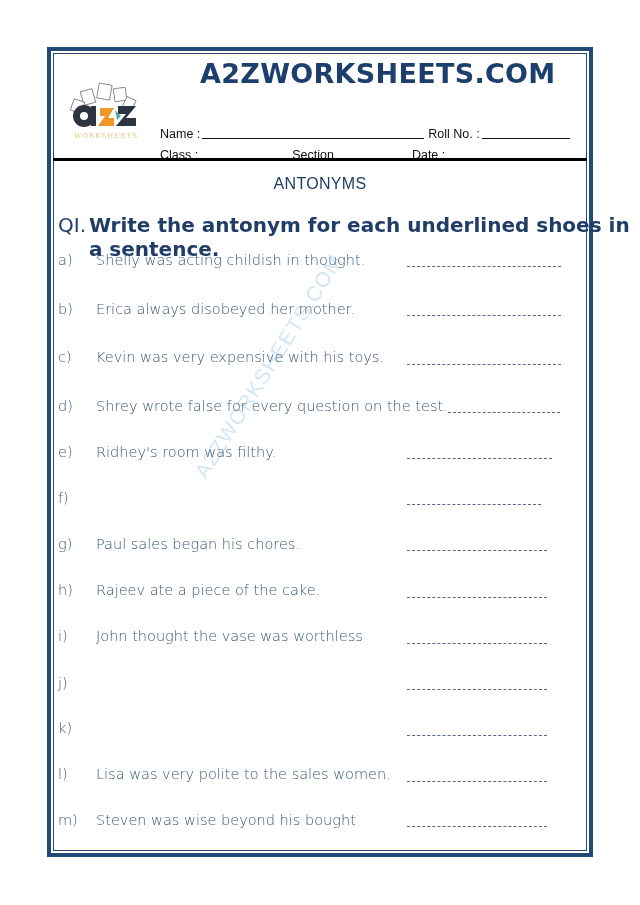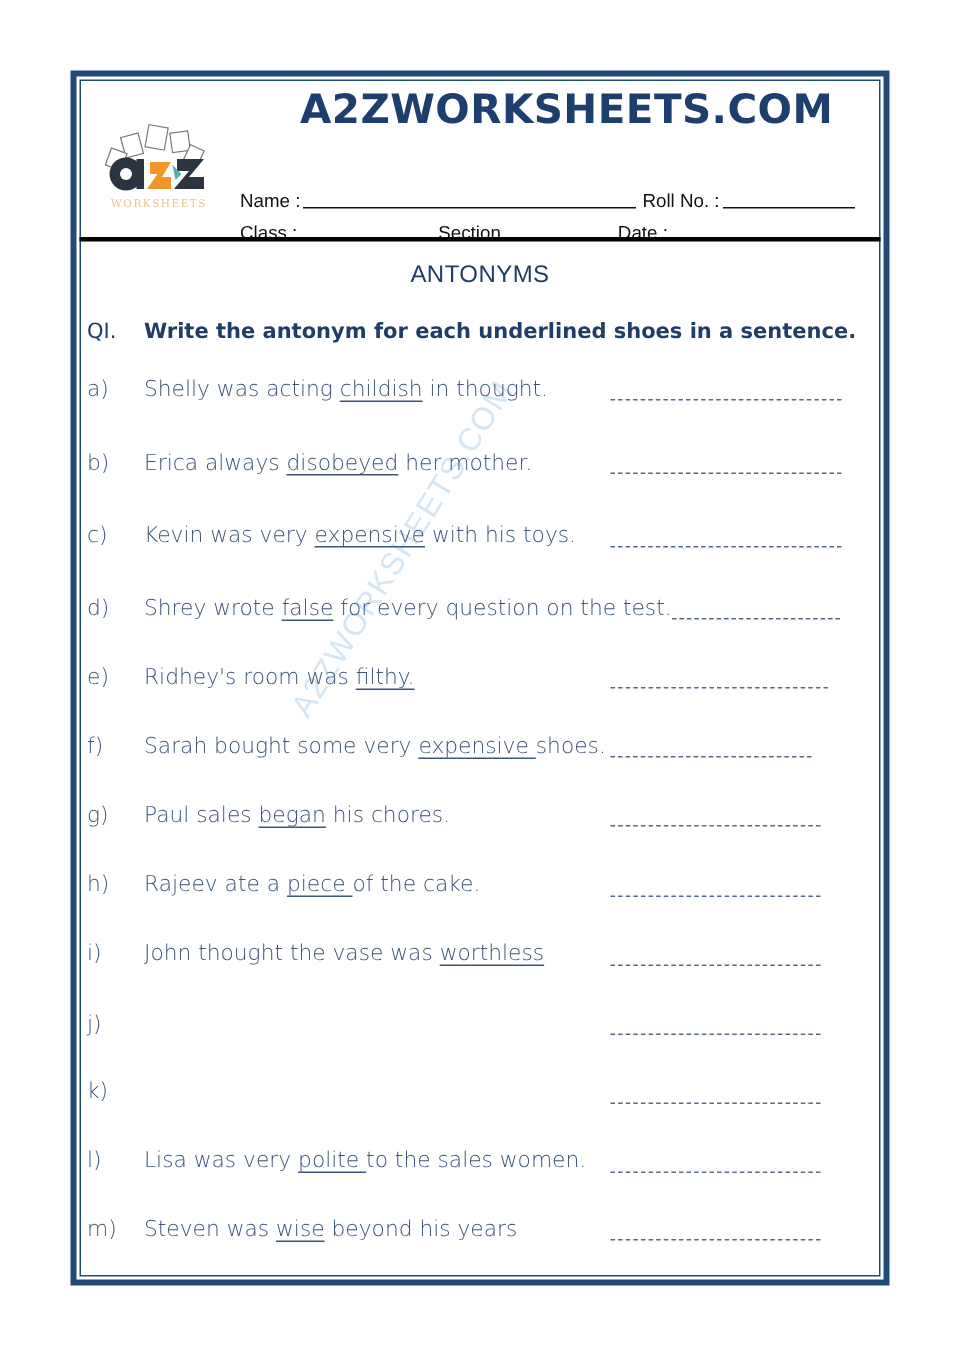--- a/index.html
+++ b/index.html
@@ -8,26 +8,26 @@
     .inner-border { position: absolute; left: 53px; top: 53px; width: 534px; height: 798px; border: 1.5px solid #224a78; box-sizing: border-box; }
     .header-divider { position: absolute; left: 53px; top: 158px; width: 534px; height: 3px; background: #000; }
     .site-title { position: absolute; left: 200px; top: 58px; width: 345px; text-align: center; font-family: "DejaVu Sans", sans-serif; font-weight: bold; font-size: 27px; color: #1c3f6e; letter-spacing: 0.3px; }
     .logo { position: absolute; left: 60px; top: 80px; width: 92px; height: 64px; }
     .field-row { position: absolute; left: 160px; font-family: "Liberation Sans", sans-serif; font-size: 12.5px; color: #111; display: flex; align-items: flex-end; }
     .field-row .lbl { white-space: nowrap; }
     .field-row .line { border-bottom: 1px solid #111; height: 12px; margin: 0 4px 2px 2px; }
     .row1 { top: 112px; margin-top: 14px; }
     .row2 { top: 147px; }
     .worksheet-title { position: absolute; left: 0; width: 640px; top: 175px; text-align: center; font-family: "Liberation Sans", sans-serif; font-size: 16px; color: #1f3d66; letter-spacing: 0.3px; }
-    .instruction { position: absolute; top: 213px; left: 58px; font-family: "DejaVu Sans", sans-serif; font-size: 14px; color: #1f3d66; font-weight: bold; display: flex; }
+    .instruction { position: absolute; top: 213px; left: 58px; font-family: "DejaVu Sans", sans-serif; font-size: 20px; color: #1f3d66; font-weight: bold; display: flex; }
     .instruction .qnum { font-weight: normal; width: 38px; }
     .item { position: absolute; left: 58px; width: 510px; font-family: "DejaVu Sans", sans-serif; font-size: 14.5px; color: #3d5677; font-weight: 300; display: flex; align-items: baseline; }
     .item .letter { width: 38px; flex: none; }
     .item .sentence { white-space: nowrap; }
-    .item .key { text-decoration: underline; text-underline-offset: 3px; }
+    .item .key { text-underline-offset: 3px; }
     .answer-line { position: absolute; height: 0; border-bottom: 1px dashed #54698a; }
     .watermark { position: absolute; left: 190px; top: 470px; transform: rotate(-58deg); font-family: "Liberation Sans", sans-serif; font-size: 21px; color: #d4e6f3; letter-spacing: 1px; white-space: nowrap; transform-origin: left top; }
   </style>
 </head>
 <body>
 
 <div class="outer-border"></div>
 <div class="inner-border"></div>
 
 <div class="logo">
@@ -102,21 +102,20 @@
 <div class="answer-line" style="left:448px; top:412px; width:112px"></div>
 
 <div class="item" style="top:444px">
   <span class="letter">e)</span>
   <span class="sentence"><span>Ridhey's room was </span><span class="key">filthy.</span><span></span></span>
 </div>
 <div class="answer-line" style="left:407px; top:458px; width:145px"></div>
 
 <div class="item" style="top:490px">
   <span class="letter">f)</span>
-  <span class="sentence"><span>Sarah bought some very </span><span class="key">expensive </span><span>shoes.</span></span>
 </div>
 <div class="answer-line" style="left:407px; top:504px; width:134px"></div>
 
 <div class="item" style="top:536px">
   <span class="letter">g)</span>
   <span class="sentence"><span>Paul sales </span><span class="key">began</span><span> his chores.</span></span>
 </div>
 <div class="answer-line" style="left:407px; top:550px; width:140px"></div>
 
 <div class="item" style="top:582px">
@@ -142,15 +141,15 @@
 <div class="answer-line" style="left:407px; top:735px; width:140px"></div>
 
 <div class="item" style="top:766px">
   <span class="letter">l)</span>
   <span class="sentence"><span>Lisa was very </span><span class="key">polite </span><span>to the sales women.</span></span>
 </div>
 <div class="answer-line" style="left:407px; top:781px; width:140px"></div>
 
 <div class="item" style="top:812px">
   <span class="letter">m)</span>
-  <span class="sentence"><span>Steven was </span><span class="key">wise</span><span> beyond his years</span></span>
+  <span class="sentence"><span>Steven was </span><span class="key">wise</span><span> beyond his bought</span></span>
 </div>
 <div class="answer-line" style="left:407px; top:826px; width:140px"></div>
 
 </body></html>

